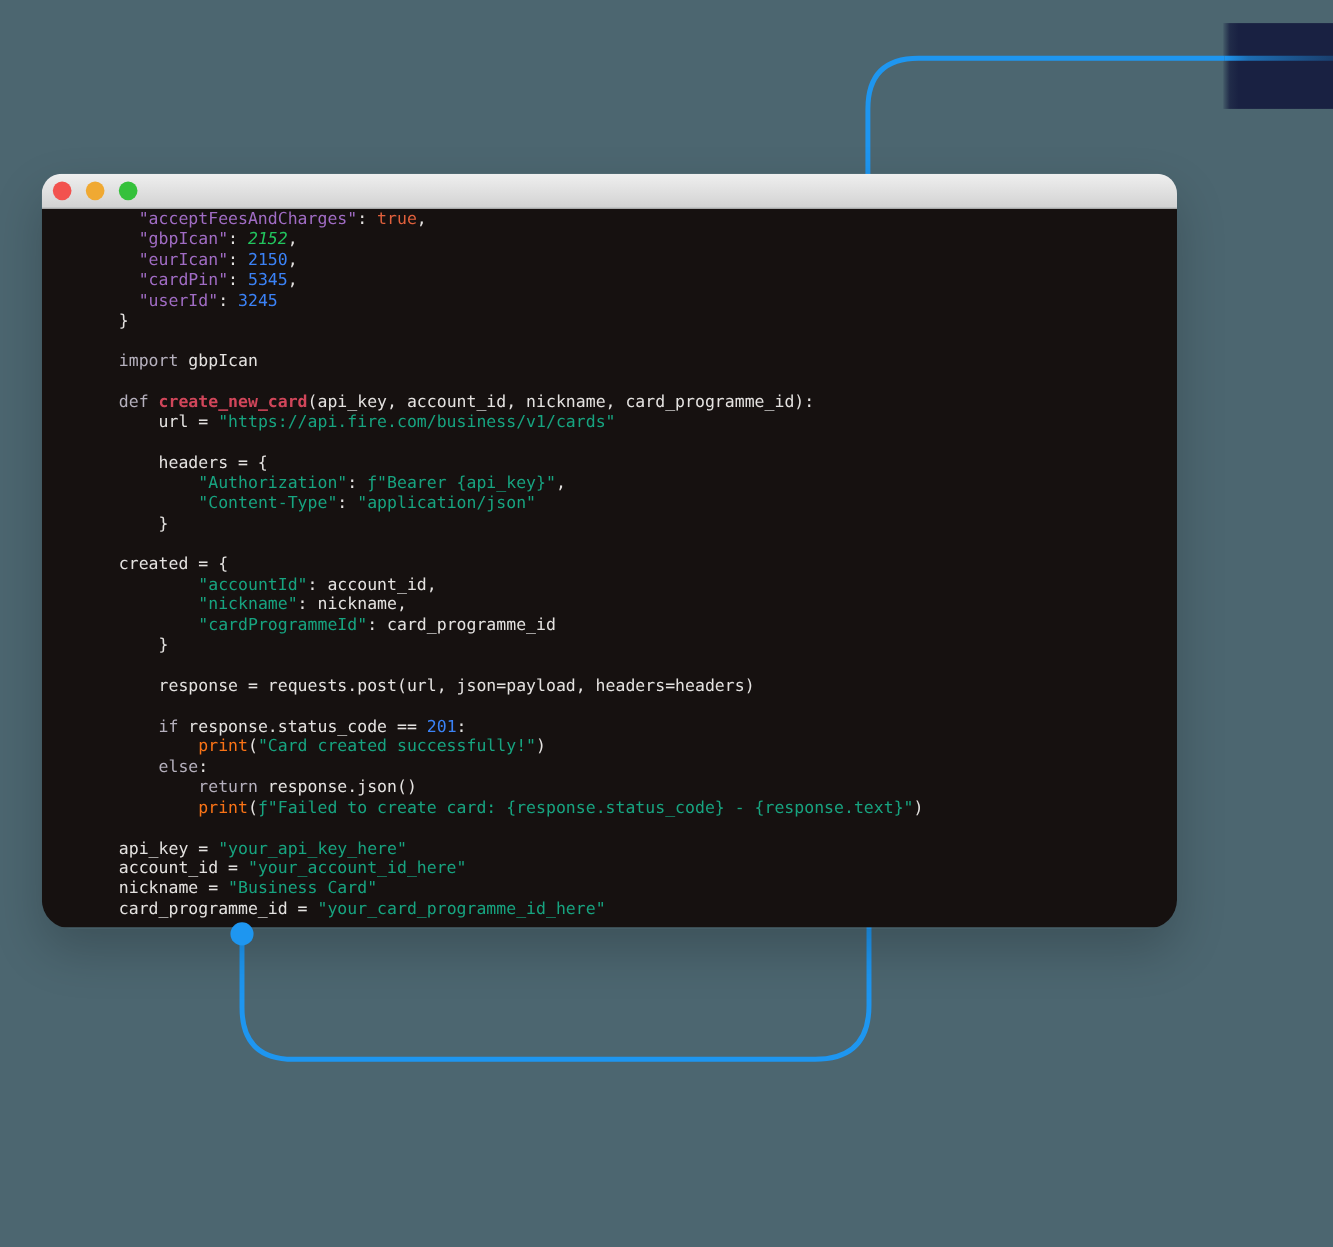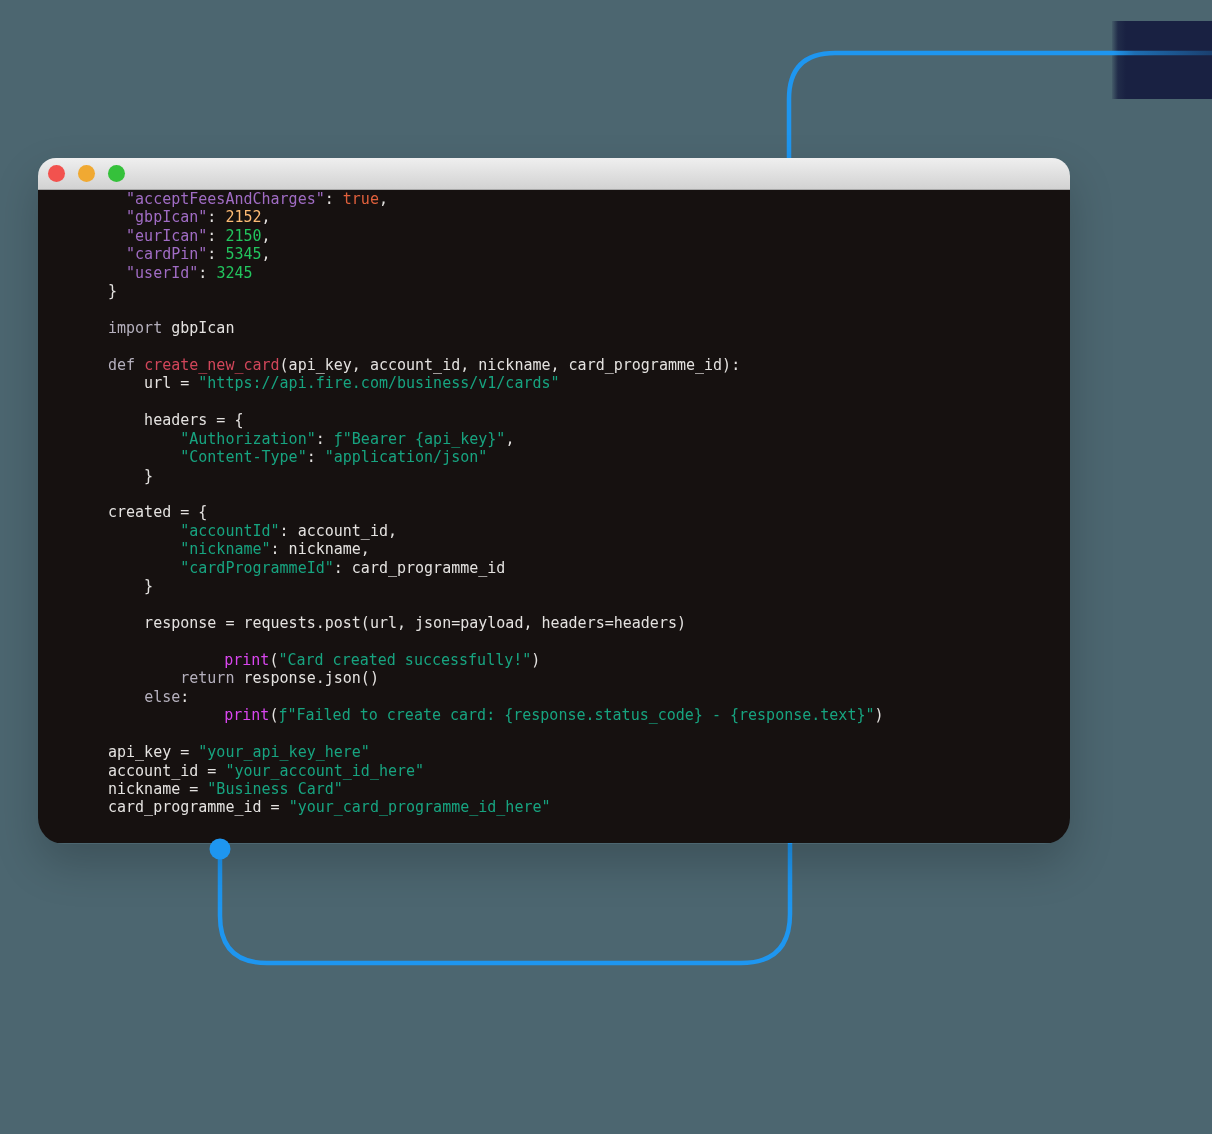--- a/index.html
+++ b/index.html
@@ -11,21 +11,21 @@
           border-radius:18px 18px 26px 26px;overflow:hidden;
           box-shadow:0 20px 45px rgba(0,0,0,.20);}
   .titlebar{height:32px;background:linear-gradient(#efefef,#d2d2d2);
             border-bottom:1px solid #a8a8a8;display:flex;align-items:center;
             padding-left:10px;box-sizing:border-box;}
   .tl{width:17px;height:17px;border-radius:50%;margin-right:13px;flex:0 0 auto;}
   .code{height:653px;padding:0 0 0 70px;box-sizing:border-box;overflow:hidden;
         font-size:15px;line-height:18.45px;}
   .line{height:18.45px;white-space:pre;}
 </style>
-<style>.code .t{color:#e4e2e0;}.code .w{color:#f0eeec;}.code .k{color:#b5b0bd;}.code .fn{color:#d1465a;}.code .s{color:#17a480;}.code .n{color:#22c55e;}.code .nw{color:#fdba74;}.code .key{color:#a06cc4;}.code .b{color:#e0603c;}.code .p{color:#d946ef;margin-left:44px;}</style></head>
+<style>.code .t{color:#e4e2e0;}.code .w{color:#f0eeec;}.code .k{color:#b5b0bd;}.code .fn{color:#d1465a;font-weight:bold;}.code .s{color:#17a480;}.code .n{color:#3b82f6;}.code .nw{color:#22c55e;font-style:italic;}.code .key{color:#a06cc4;}.code .b{color:#e0603c;}.code .p{color:#f97316;}</style></head>
 <body>
 
 <div class="canvas" style="background: rgb(76, 102, 112);">
 
   <div class="navy-block" style="background: linear-gradient(90deg, rgba(25, 33, 66, 0.15) 0px, rgba(25, 33, 66, 0.85) 6px, rgb(25, 33, 66) 14px);"></div>
 
   <svg class="decor" width="1212" height="1134">
     <defs>
       <linearGradient id="fade" gradientUnits="userSpaceOnUse" x1="1113" y1="0" x2="1212" y2="0">
         <stop offset="0" stop-color="#1e96f0"></stop>
@@ -64,23 +64,24 @@
           <div class="line"><span class="t">    }</span></div>
           <div class="line"></div>
           <div class="line"><span class="t">created = {</span></div>
           <div class="line"><span class="t">        </span><span class="s">"accountId"</span><span class="t">: account_id,</span></div>
           <div class="line"><span class="t">        </span><span class="s">"nickname"</span><span class="t">: nickname,</span></div>
           <div class="line"><span class="t">        </span><span class="s">"cardProgrammeId"</span><span class="t">: card_programme_id</span></div>
           <div class="line"><span class="t">    }</span></div>
           <div class="line"></div>
           <div class="line"><span class="t">    response = requests.post(url, json=payload, headers=headers)</span></div>
           <div class="line"></div>
+          <div class="line"><span class="t">    </span><span class="k">if</span><span class="t"> response.status_code == </span><span class="n">201</span><span class="t">:</span></div>
           <div class="line"><span class="t">        </span><span class="p">print</span><span class="t">(</span><span class="s">"Card created successfully!"</span><span class="t">)</span></div>
+          <div class="line"><span class="t">    </span><span class="k">else</span><span class="t">:</span></div>
           <div class="line"><span class="t">        </span><span class="k">return</span><span class="t"> response.json()</span></div>
-          <div class="line"><span class="t">    </span><span class="k">else</span><span class="t">:</span></div>
           <div class="line"><span class="t">        </span><span class="p">print</span><span class="t">(</span><span class="s">ƒ"Failed to create card: {response.status_code} - {response.text}"</span><span class="t">)</span></div>
           <div class="line"></div>
           <div class="line"><span class="t">api_key = </span><span class="s">"your_api_key_here"</span></div>
           <div class="line"><span class="t">account_id = </span><span class="s">"your_account_id_here"</span></div>
           <div class="line"><span class="t">nickname = </span><span class="s">"Business Card"</span></div>
           <div class="line"><span class="t">card_programme_id = </span><span class="s">"your_card_programme_id_here"</span></div>
         </div>
     </div>
   </div>
 

